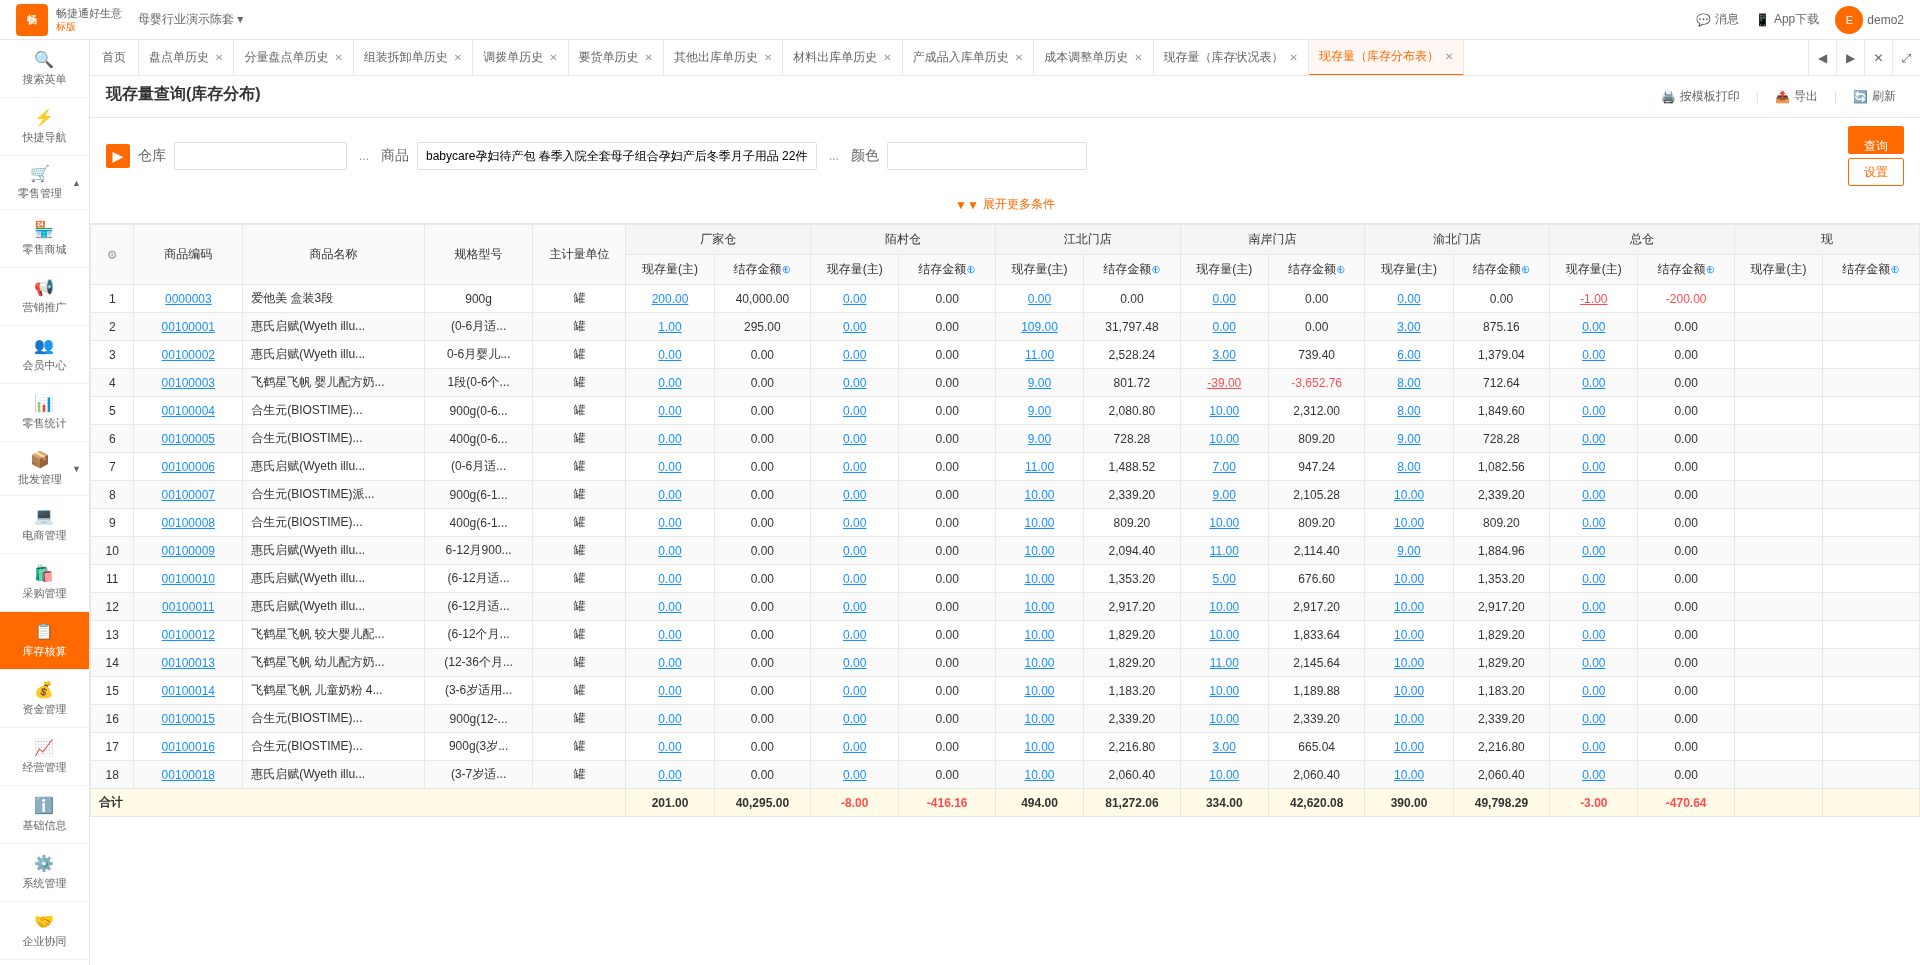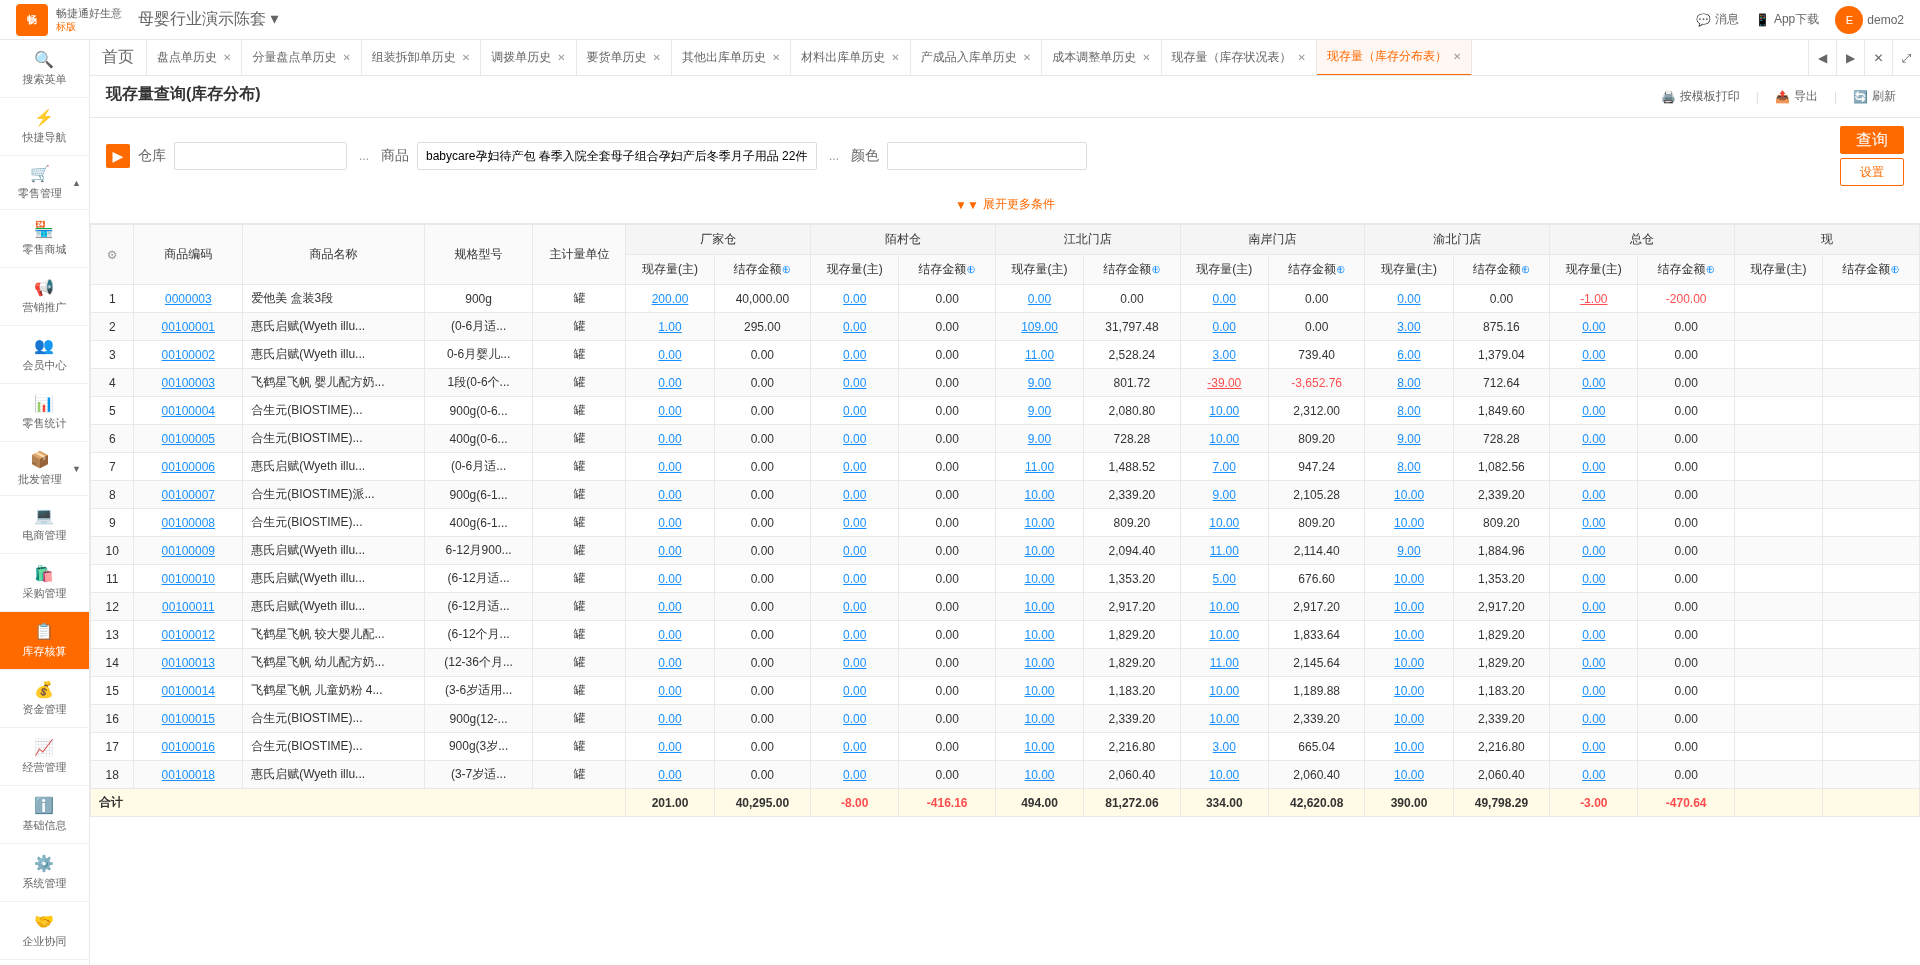--- a/index.html
+++ b/index.html
@@ -72,21 +72,21 @@
       border-bottom: 2px solid #ff6a00;
       background: #fff7f3;
     }
     .tab-item .tab-close {
       font-size: 10px;
       color: #999;
       margin-left: 2px;
     }
     .tab-home {
       padding: 0 12px;
-      font-size: 16px;
+      font-size: 12px;
       color: #666;
       height: 36px;
       display: flex; align-items: center;
       border-right: 1px solid #e8e8e8;
     }
     .tab-nav-btns {
       display: flex; align-items: center;
       margin-left: auto;
       height: 36px;
     }
@@ -177,21 +177,21 @@
       color: #999; padding: 0 4px;
     }
     .expand-more {
       display: flex; align-items: center; gap: 4px;
       color: #ff6a00; font-size: 12px; cursor: pointer;
       justify-content: center; padding: 2px 0;
     }
     .btn-query {
       background: #ff6a00; color: #fff;
       border: none; border-radius: 2px;
-      padding: 4px 16px; font-size: 16px; cursor: pointer;
+      padding: 12px 16px; font-size: 12px; cursor: pointer;
       height: 28px;
     }
     .btn-setting {
       background: #fff; color: #ff6a00;
       border: 1px solid #ff6a00; border-radius: 2px;
       padding: 4px 12px; font-size: 12px; cursor: pointer;
       height: 28px;
     }
     .filter-actions {
       display: flex; flex-direction: column; gap: 4px; margin-left: auto;
@@ -247,21 +247,21 @@
 </head>
 <body>
 
 <div class="top-header">
   <div class="logo-area">
     <div class="logo-icon">畅</div>
     <div class="logo-text">
       <div>畅捷通好生意</div>
       <div style="font-size:10px;color:#ff6a00;">标版</div>
     </div>
-    <div style="margin-left:8px;font-size:16px;color:#666;">
+    <div style="margin-left:8px;font-size:12px;color:#666;">
       母婴行业演示陈套 ▾
     </div>
   </div>
   <div class="header-right">
     <div class="header-right-item">
       <span>💬</span>
       <span>消息</span>
     </div>
     <div class="header-right-item">
       <span>📱</span>

